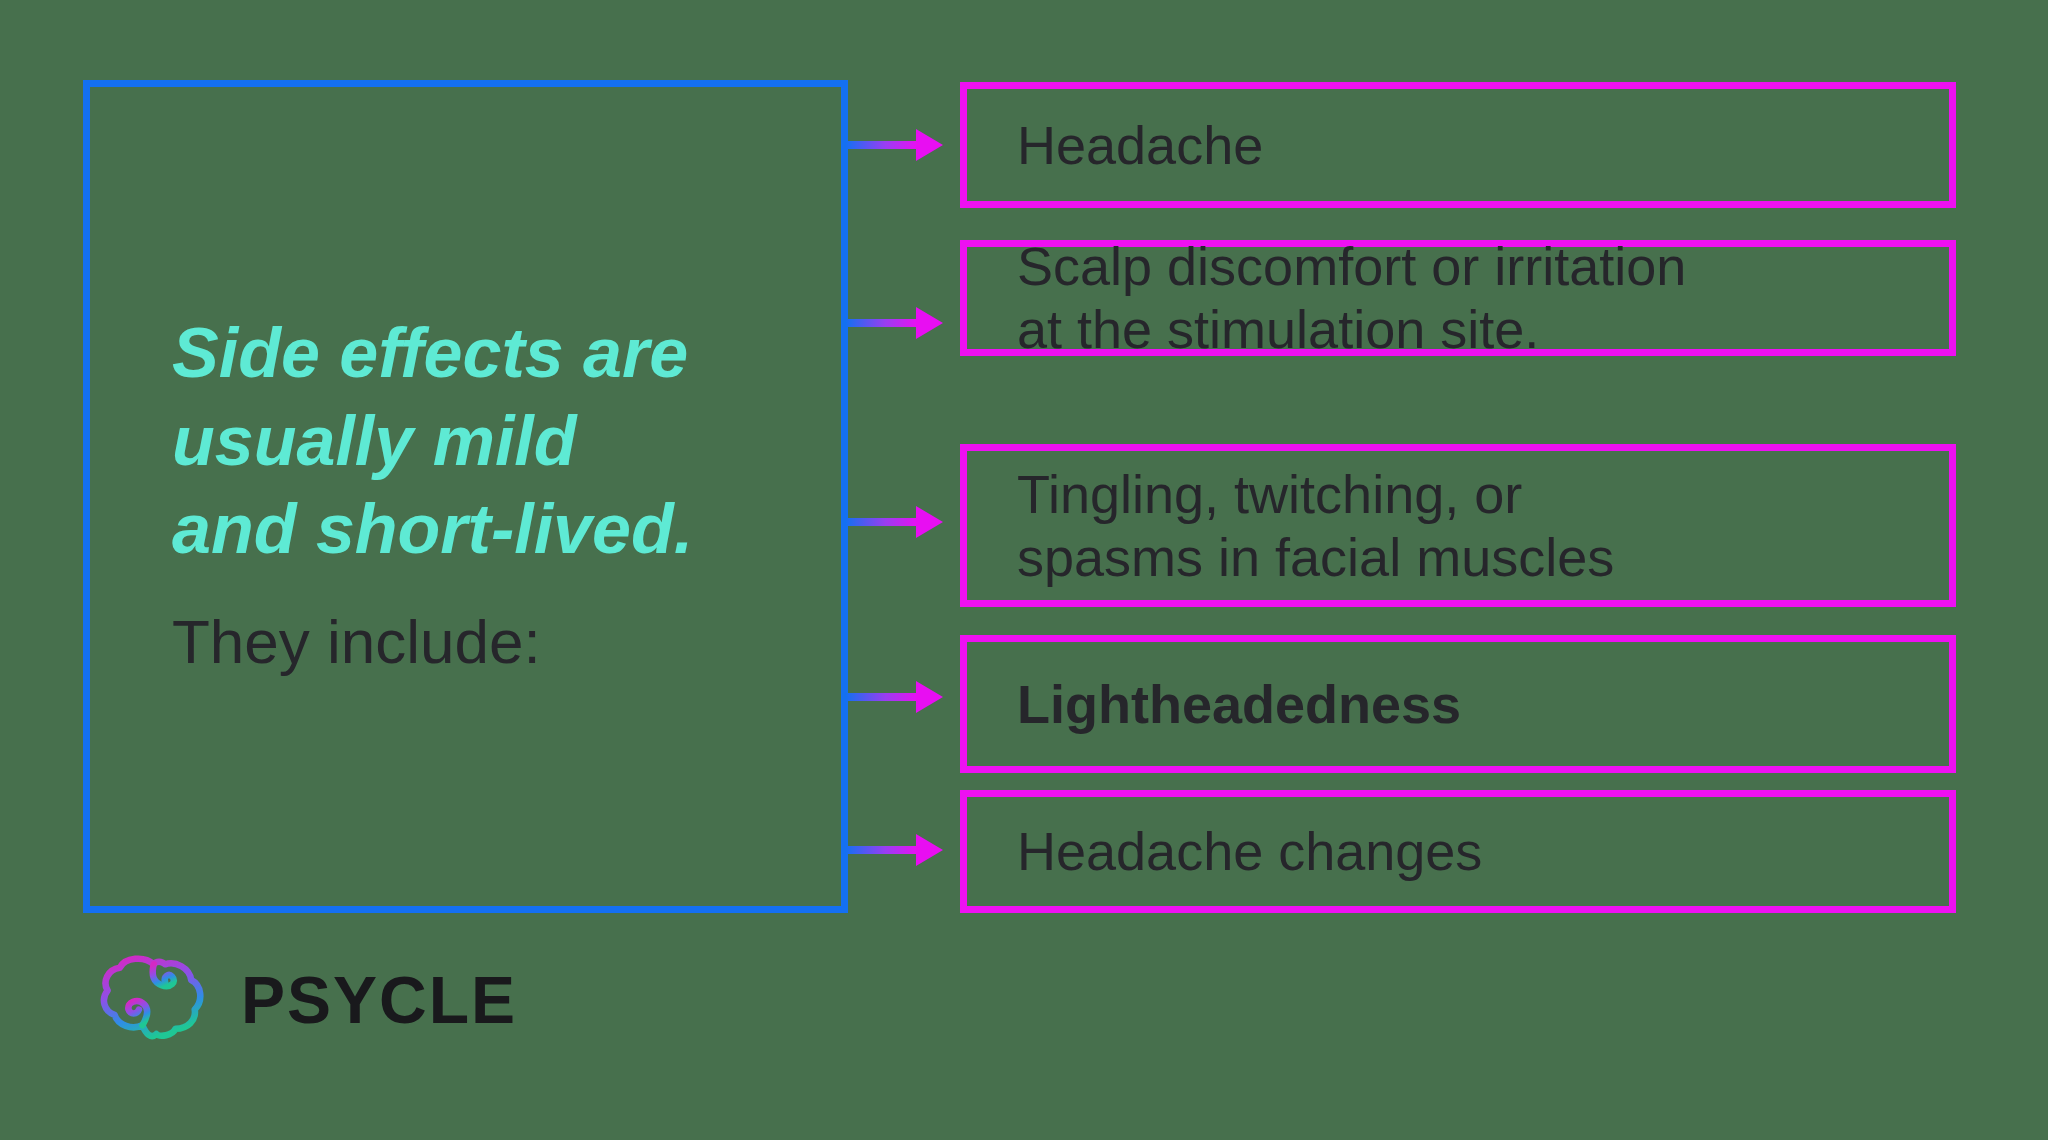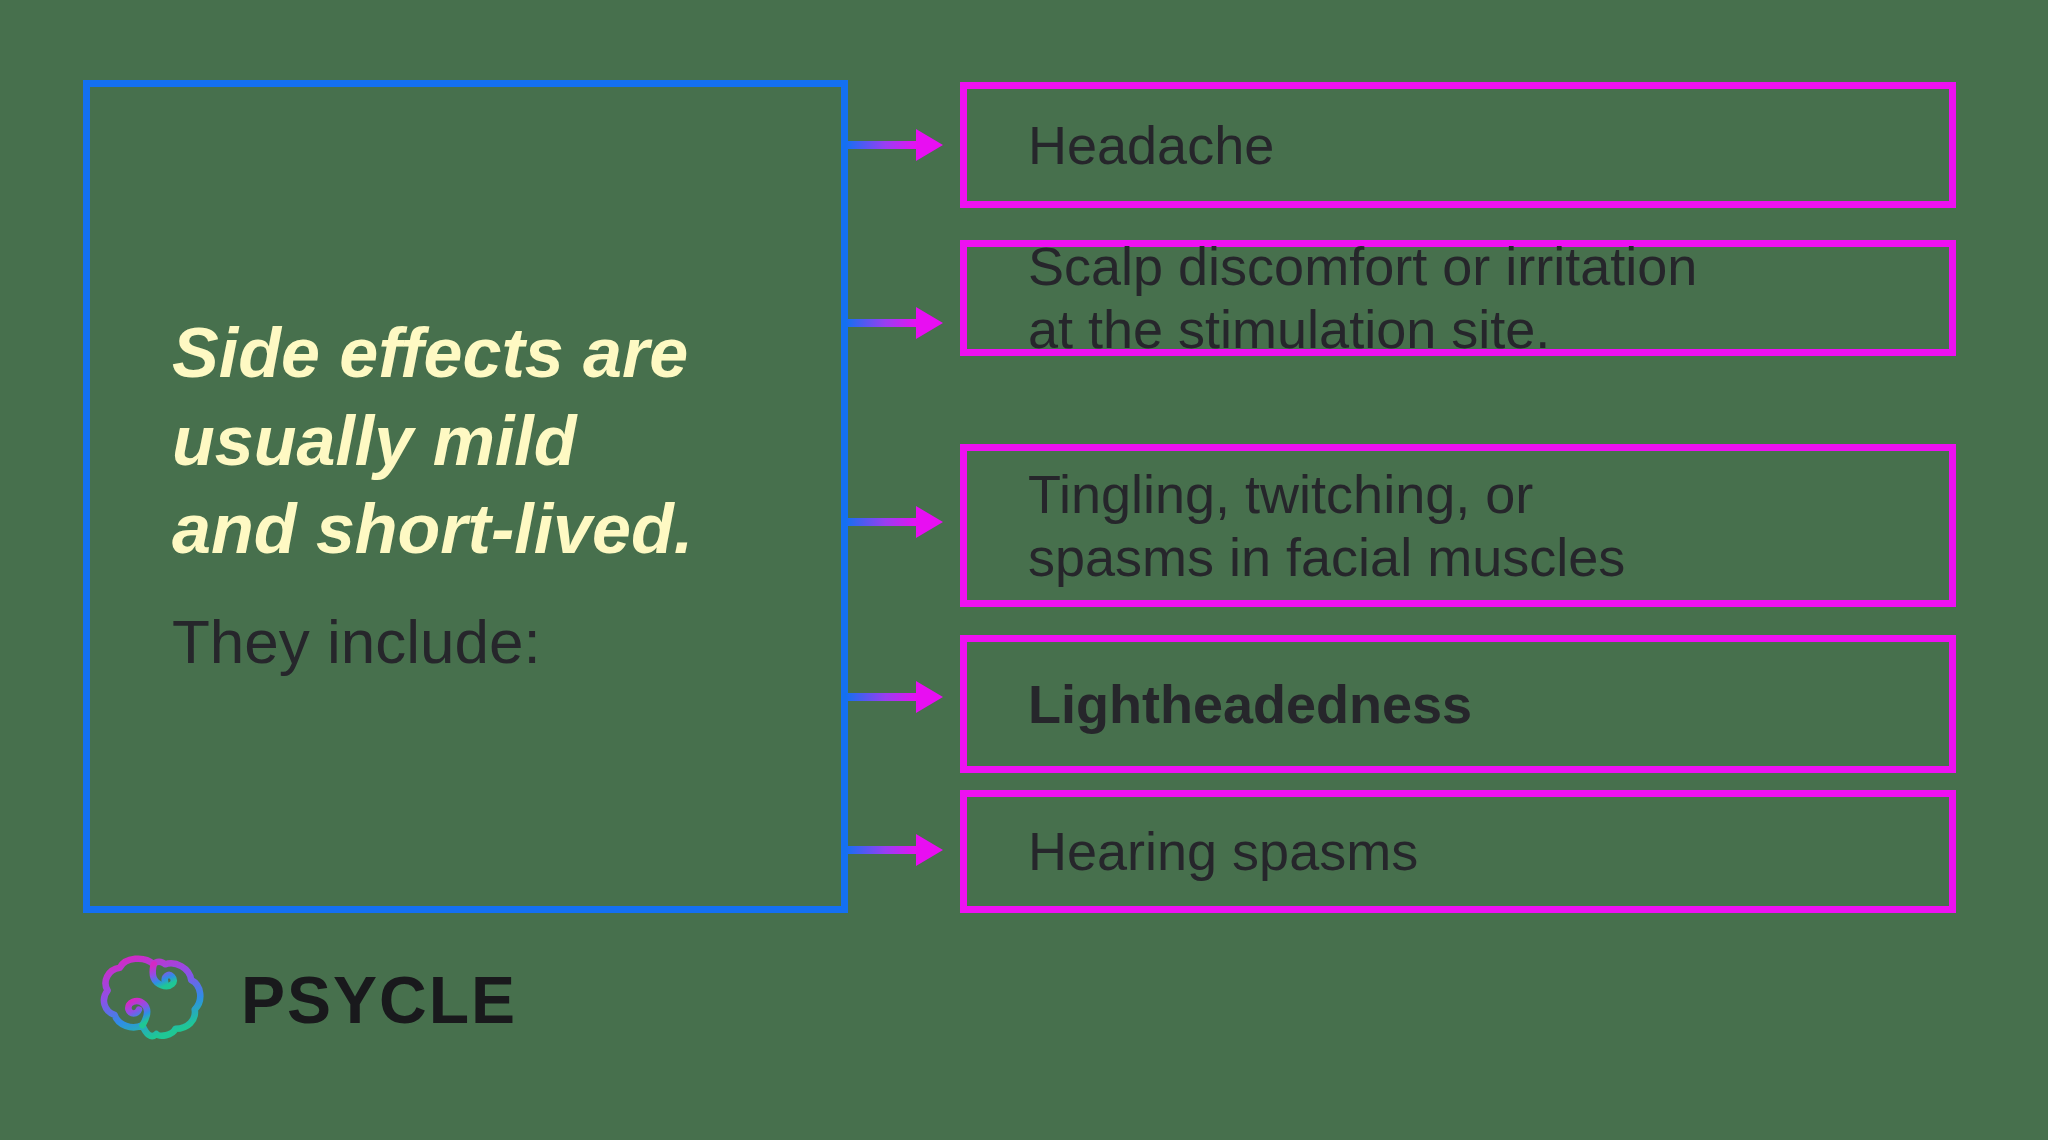--- a/index.html
+++ b/index.html
@@ -24,41 +24,40 @@
   .intro-text {
     position: absolute;
     left: 82px; top: 222px;   
     width: 640px;
   }
   .intro-headline {
     font-style: italic;
     font-weight: 700;
     font-size: 70px;
     line-height: 1.26;
-    color: #fef9c3;
+    color: #5eead4;
     white-space: pre-line;
   }
   .intro-subline {
     margin-top: 31px;
     font-weight: 400;
     font-size: 62px;
     line-height: 1.2;
     color: #26262b;
   }
 
   
   .effect-box {
     position: absolute;
     left: 960px;
     width: 996px;
     border: 7px solid #ee10f2;
     box-sizing: border-box;
     display: flex;
     align-items: center;
-    padding-left: 11px;
   }
   .effect-box .effect-text {
     padding-left: 50px;
     font-size: 54px;
     line-height: 1.16;
     color: #26262b;
     white-space: pre-line;
   }
   .box-1 { top: 82px;  height: 126px; }
   .box-2 { top: 240px; height: 116px; }
@@ -151,21 +150,21 @@
 at the stimulation site.</div>
   </div>
   <div class="effect-box box-3">
     <div class="effect-text">Tingling, twitching, or
 spasms in facial muscles</div>
   </div>
   <div class="effect-box box-4">
     <div class="effect-text">Lightheadedness</div>
   </div>
   <div class="effect-box box-5">
-    <div class="effect-text">Hearing spasms</div>
+    <div class="effect-text">Headache changes</div>
   </div>
 
   <div class="logo">
     <span style="display:inline-flex;">
       <svg width="115" height="96" viewBox="0 0 132 108" aria-hidden="true">
         <defs>
           <linearGradient id="brainGrad" x1="0.15" y1="0" x2="0.55" y2="1">
             <stop offset="0" stop-color="#d429c4"></stop>
             <stop offset="0.42" stop-color="#8a52e8"></stop>
             <stop offset="0.72" stop-color="#2f8de6"></stop>

